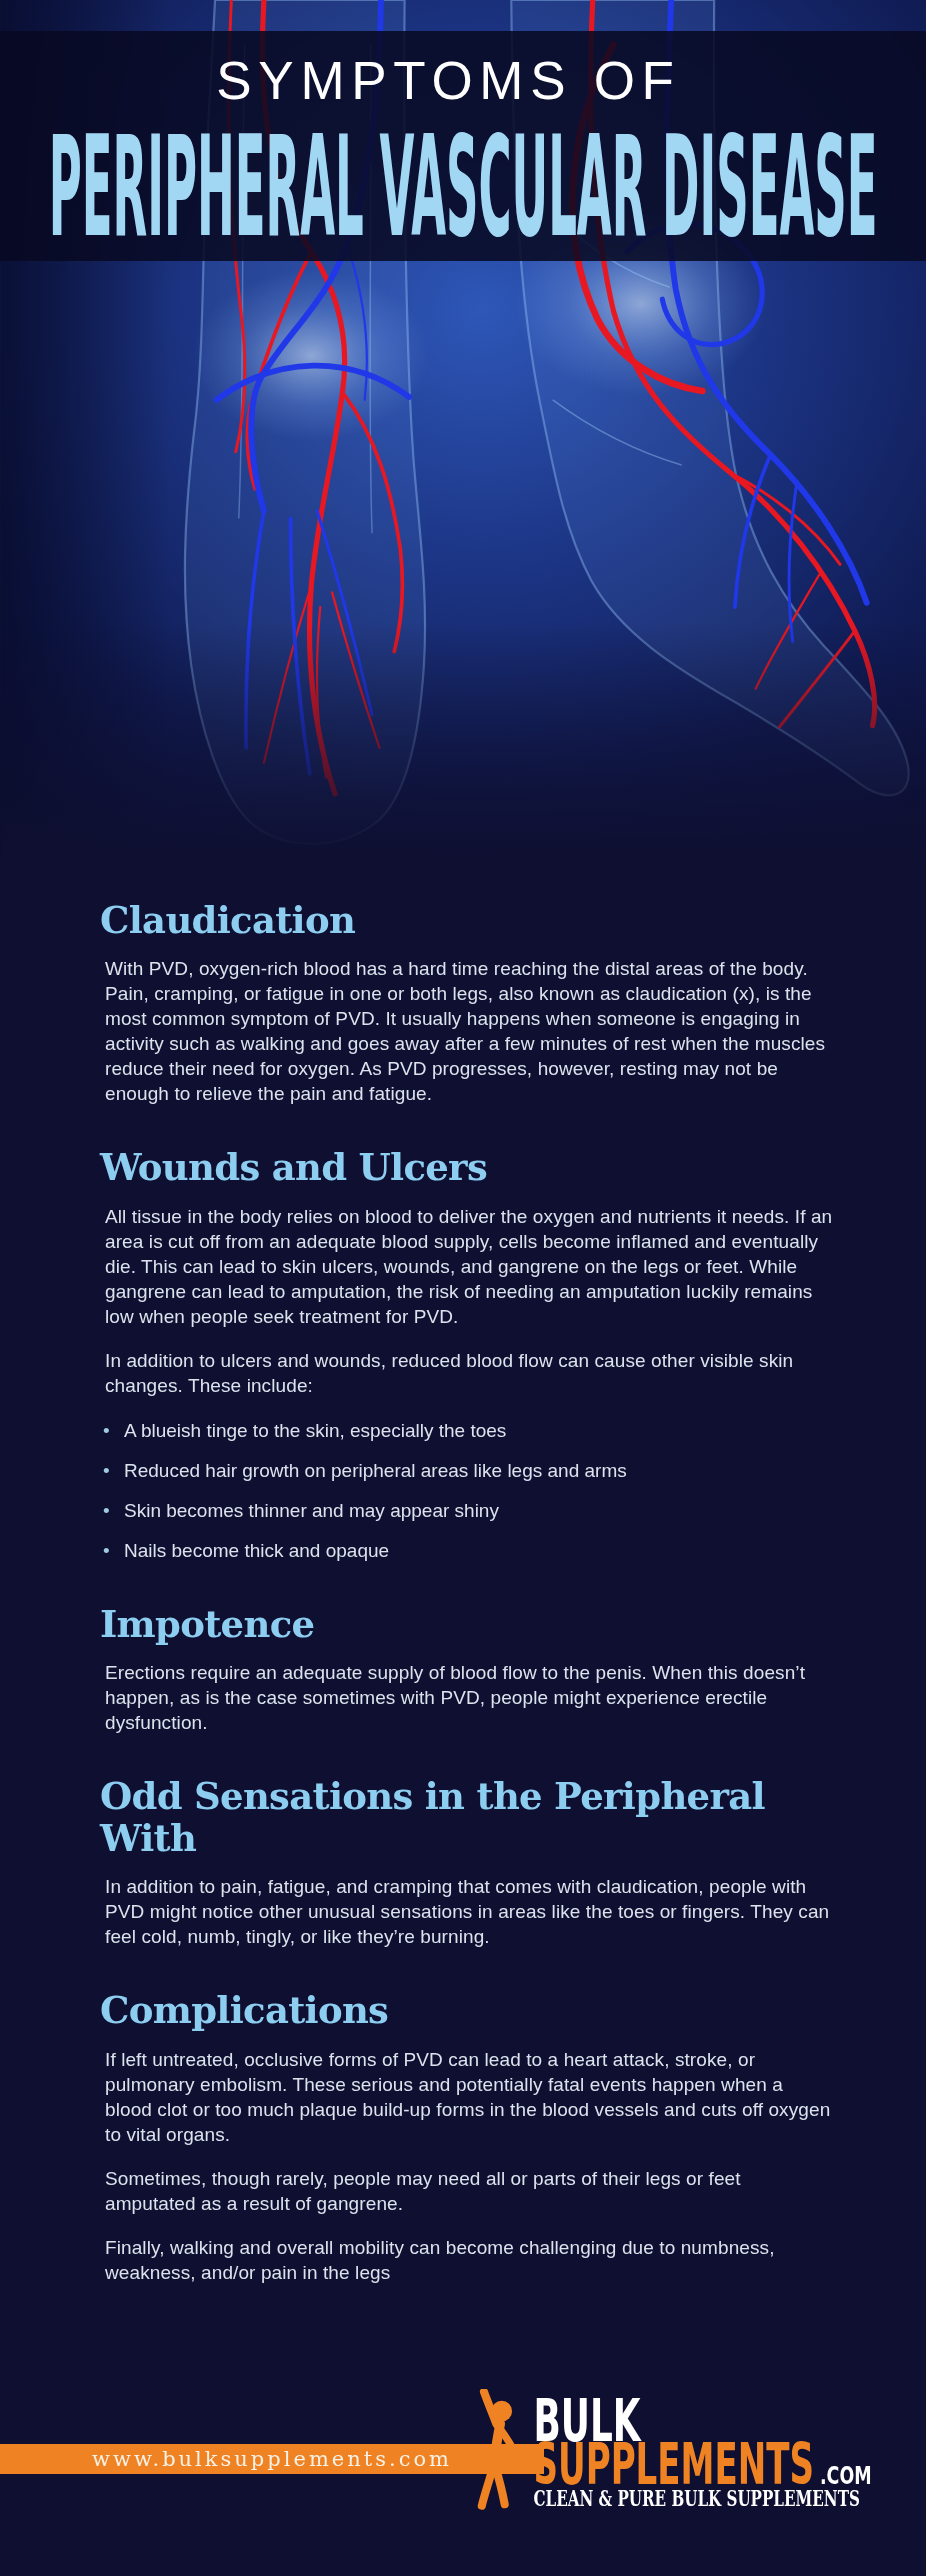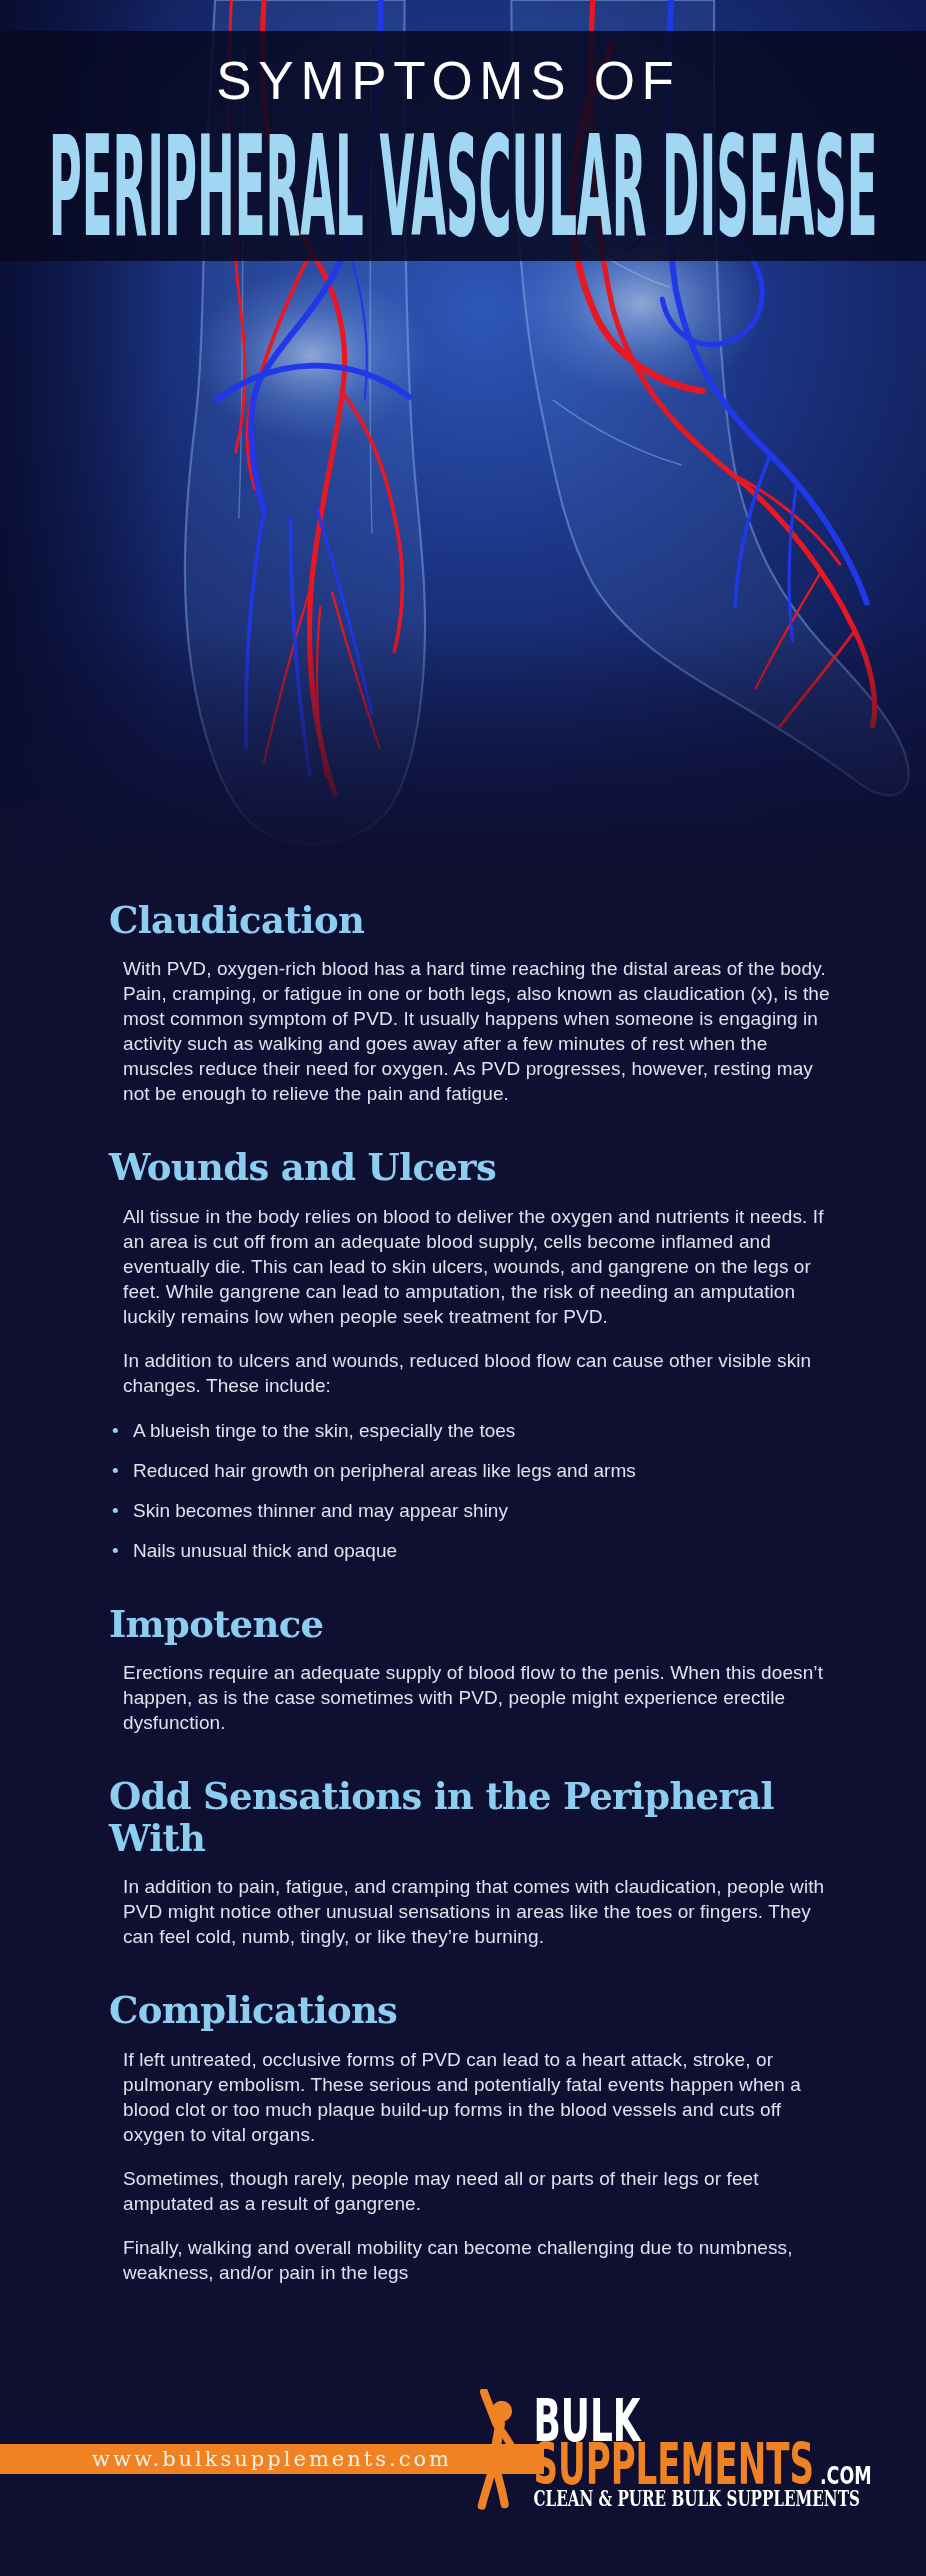--- a/index.html
+++ b/index.html
@@ -22,34 +22,34 @@
     position:absolute;left:0;top:52px;width:897px;
     text-align:center;
     color:#ffffff;
     font-size:53px;line-height:1.1;
     letter-spacing:6.7px;
     font-weight:400;
   }
   .main-title-svg{position:absolute;left:0;top:111px;}
   
   .content{
-    position:absolute;left:109px;top:859px;width:733px;
+    position:absolute;left:100px;top:859px;width:733px;
   }
   .section h2{
     font-family:"DejaVu Serif",serif;
     font-weight:bold;
     color:#8ccdf0;
     font-size:37px;line-height:1.12;
     letter-spacing:-0.7px;
     margin:41px 0 15px 0;
   }
   .section p{
     color:#dde3ed;
     font-size:19px;line-height:25px;
-    margin:0 0 19px 14px;
+    margin:0 0 19px 5px;
     letter-spacing:0.1px;
   }
   .section ul{
     list-style:none;margin:20px 0 0 0;padding:0;
   }
   .section li{
     position:relative;
     color:#dde3ed;
     font-size:19px;line-height:25px;
     padding-left:24px;
@@ -187,21 +187,21 @@
       <h2>Wounds and Ulcers</h2>
       <p>All tissue in the body relies on blood to deliver the oxygen and nutrients it needs. If an area is cut off from an adequate blood supply, cells become inflamed and eventually die. This can lead to skin ulcers, wounds, and gangrene on the legs or feet. While gangrene can lead to amputation, the risk of needing an amputation luckily remains low when people seek treatment for PVD.</p>
     </div>
 
     <div class="section">
       <p>In addition to ulcers and wounds, reduced blood flow can cause other visible skin changes. These include:</p>
       <ul>
         <li>A blueish tinge to the skin, especially the toes</li>
         <li>Reduced hair growth on peripheral areas like legs and arms</li>
         <li>Skin becomes thinner and may appear shiny</li>
-        <li>Nails unusual thick and opaque</li>
+        <li>Nails become thick and opaque</li>
       </ul>
     </div>
 
     <div class="section">
       <h2>Impotence</h2>
       <p>Erections require an adequate supply of blood flow to the penis. When this doesn’t happen, as is the case sometimes with PVD, people might experience erectile dysfunction.</p>
     </div>
 
     <div class="section">
       <h2>Odd Sensations in the Peripheral With</h2>

